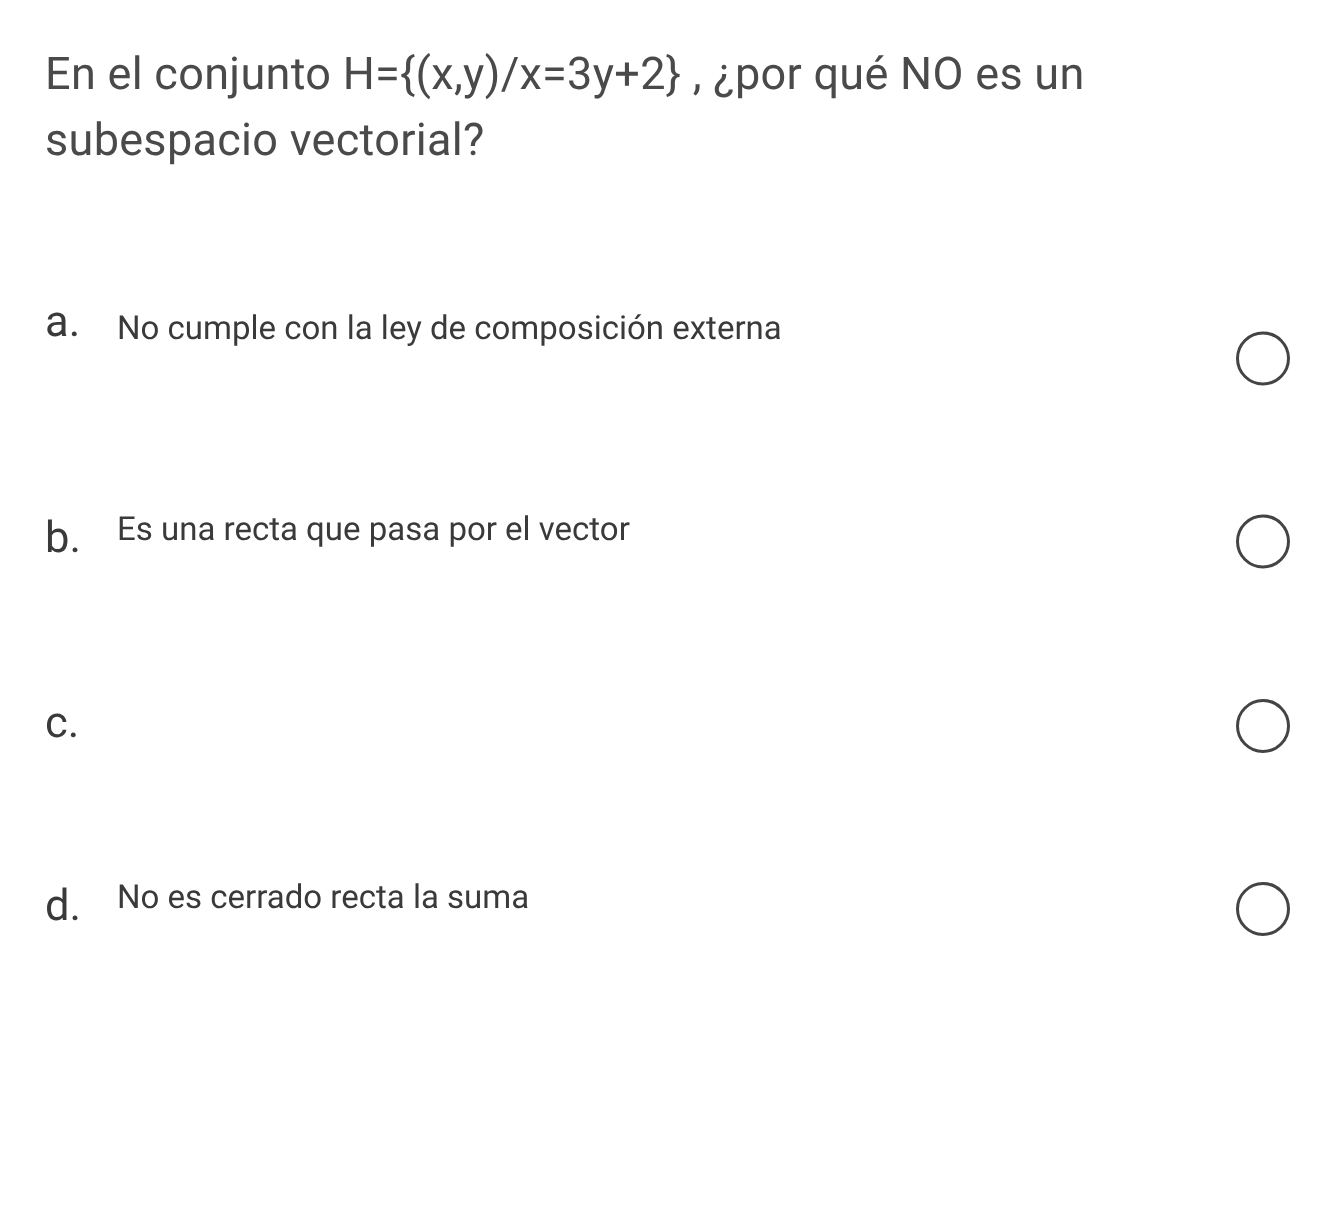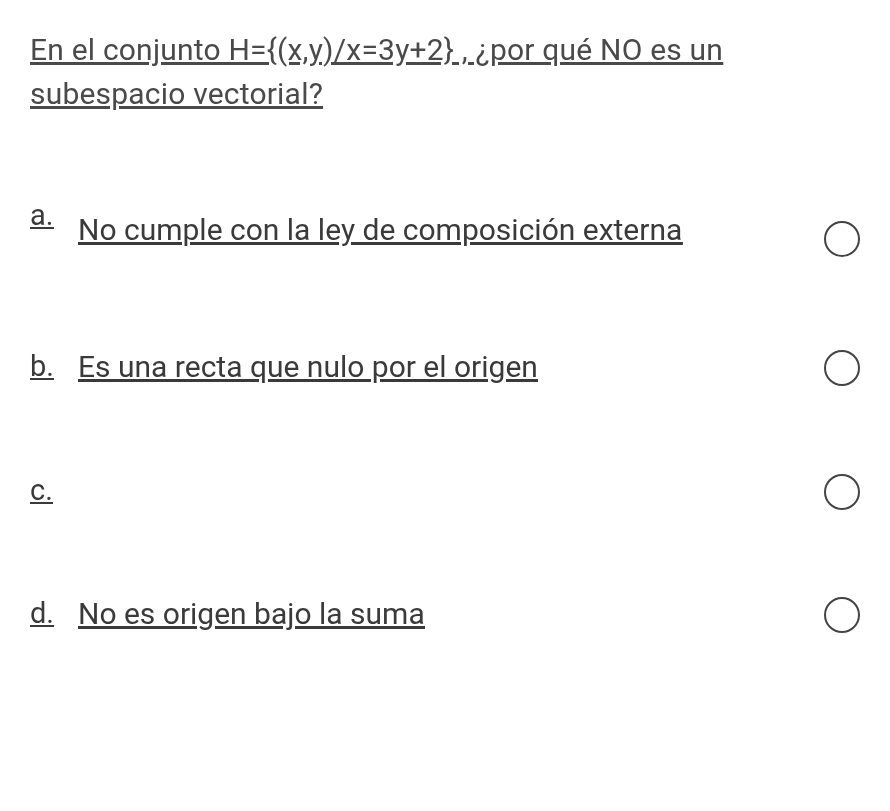--- a/index.html
+++ b/index.html
@@ -1,19 +1,18 @@
 <!DOCTYPE html>
 <html><head>
   <meta charset="utf-8">
   <style>
     * {
       margin: 0;
       padding: 0;
       box-sizing: border-box;
-      text-decoration: underline;
     }
     body {
       font-family: -apple-system, BlinkMacSystemFont, "Segoe UI", Roboto, Helvetica, Arial, sans-serif;
       background: #ffffff;
       width: 890px;
       height: 811px;
       padding: 28px 30px;
       color: #3a3a3a;
     }
     .question {
@@ -41,21 +40,21 @@
       align-items: flex-start;
       flex: 1;
     }
     .option-letter {
       font-size: 29px;
       color: #3a3a3a;
       min-width: 48px;
       line-height: 1.4;
     }
     .option-text {
-      font-size: 30px;
+      font-size: 22px;
       color: #3a3a3a;
       line-height: 2.3;
       padding-right: 20px;
     }
     .option-text.single-line {
       line-height: 1.4;
     }
     .radio {
       width: 36px;
       height: 36px;
@@ -81,33 +80,33 @@
     <div class="option-left">
       <div class="option-letter">a.</div>
       <div class="option-text">No cumple con la ley de composición externa</div>
     </div>
     <div class="radio"></div>
   </div>
 
   <div class="option">
     <div class="option-left">
       <div class="option-letter">b.</div>
-      <div class="option-text single-line">Es una recta que nulo por el origen</div>
+      <div class="option-text single-line">Es una recta que pasa por el vector</div>
     </div>
     <div class="radio"></div>
   </div>
 
   <div class="option">
     <div class="option-left">
       <div class="option-letter">c.</div>
     </div>
     <div class="radio"></div>
   </div>
 
   <div class="option">
     <div class="option-left">
       <div class="option-letter">d.</div>
-      <div class="option-text single-line">No es origen bajo la suma</div>
+      <div class="option-text single-line">No es cerrado recta la suma</div>
     </div>
     <div class="radio"></div>
   </div>
 
 </div>
 
 </body></html>

